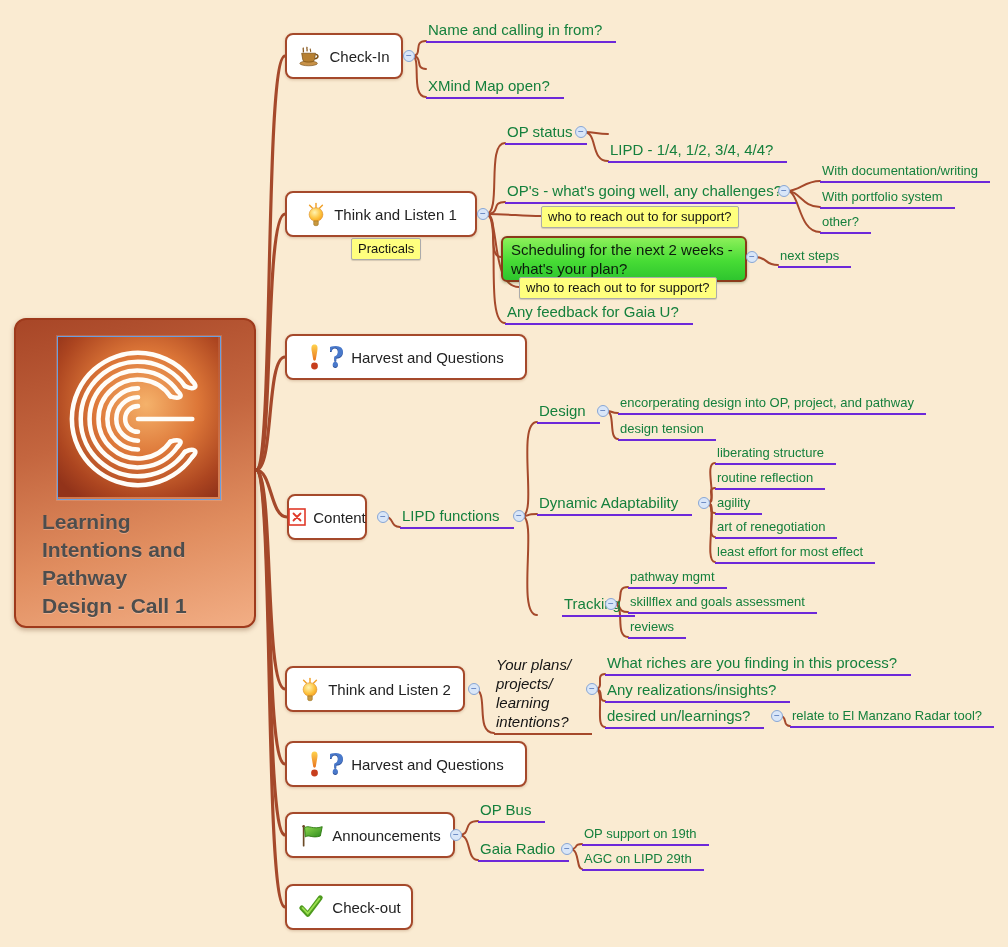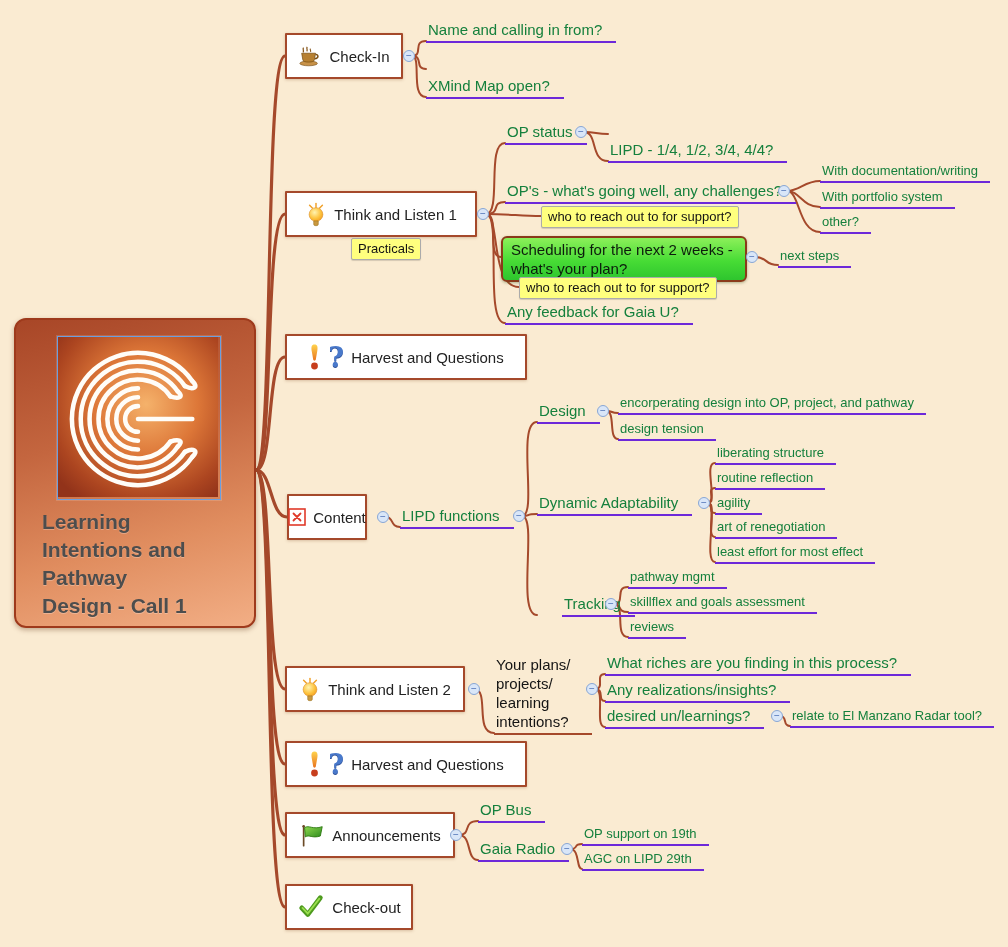--- a/index.html
+++ b/index.html
@@ -8,33 +8,33 @@
     background:#FAEBD2;
     font-family:"Liberation Sans", sans-serif;
     color:#1a1a1a;
   }
   .stage{position:absolute;inset:0;}
   svg.links{position:absolute;left:0;top:0;pointer-events:none;}
 
   
   .topic{
     position:absolute;height:46px;box-sizing:border-box;
-    background:#fff;border:2px solid #A5492B;border-radius:1px;
+    background:#fff;border:2px solid #A5492B;border-radius:8px;
     display:flex;align-items:center;justify-content:center;gap:7px;
     font-size:15px;color:#222;box-shadow:0 1px 3px rgba(120,60,20,.25);
     white-space:nowrap;
   }
   .topic .ic{display:flex;align-items:center;justify-content:center;}
 
   
   .t15,.t13{position:absolute;border-bottom:2px solid #6d28d9;color:#15803d;}
   .t15{font-size:15px;line-height:19px;padding:1px 14px 2px 2px;white-space:nowrap;}
   .t13{font-size:13px;line-height:16px;padding:1px 12px 2px 2px;white-space:nowrap;}
   .t15m{position:absolute;font-size:15px;line-height:19px;padding:1px 4px 2px 2px;
-        border-bottom:2px solid #A5492B;white-space:pre-line;color:#141414;}
+        border-bottom:2px solid #A5492B;white-space:pre-line;color:#141414;font-style:italic;}
 
   
   .note{
     position:absolute;font-size:13px;line-height:17px;padding:1px 6px 2px 6px;
     background:#FFFF7E;border:1px solid #ABABAB;border-radius:2px;color:#141414;
     box-shadow:0 1px 1px rgba(0,0,0,.15);white-space:nowrap;
   }
 
   
   .green-topic{

